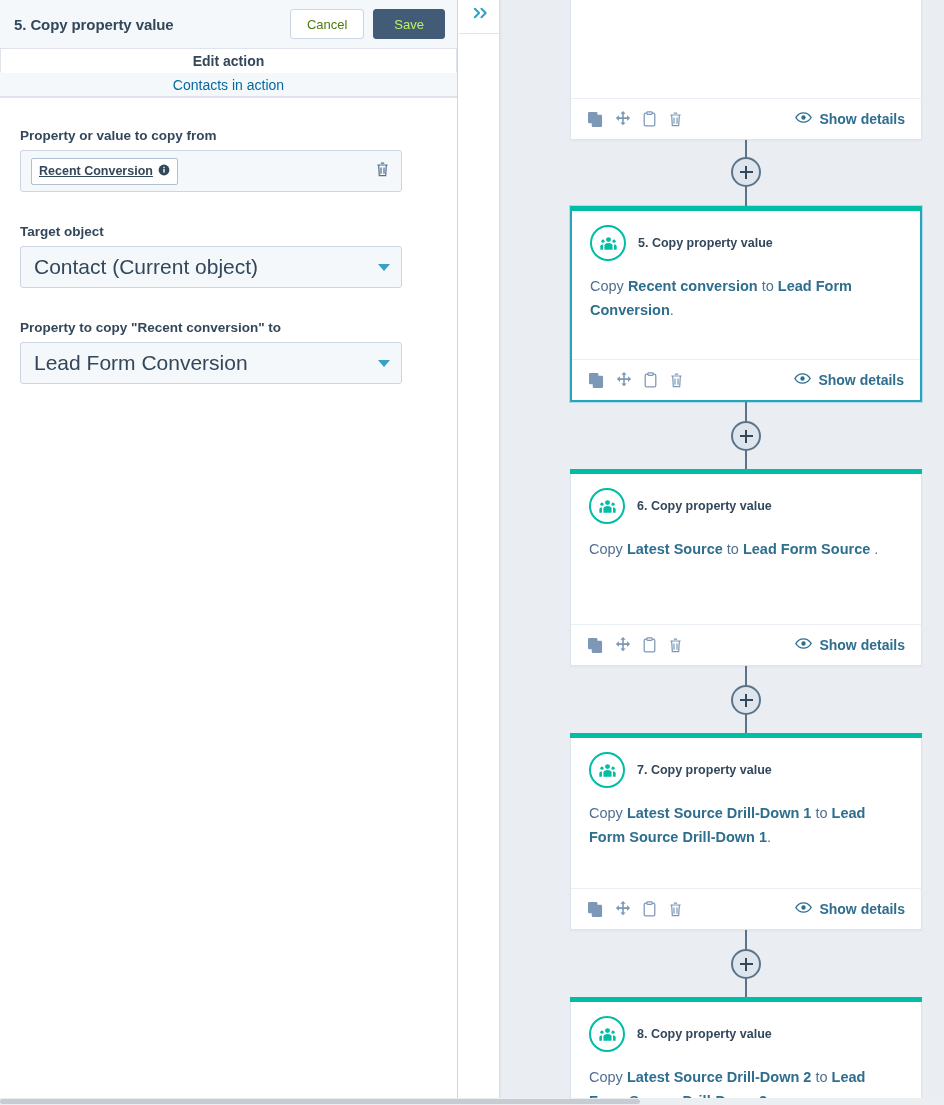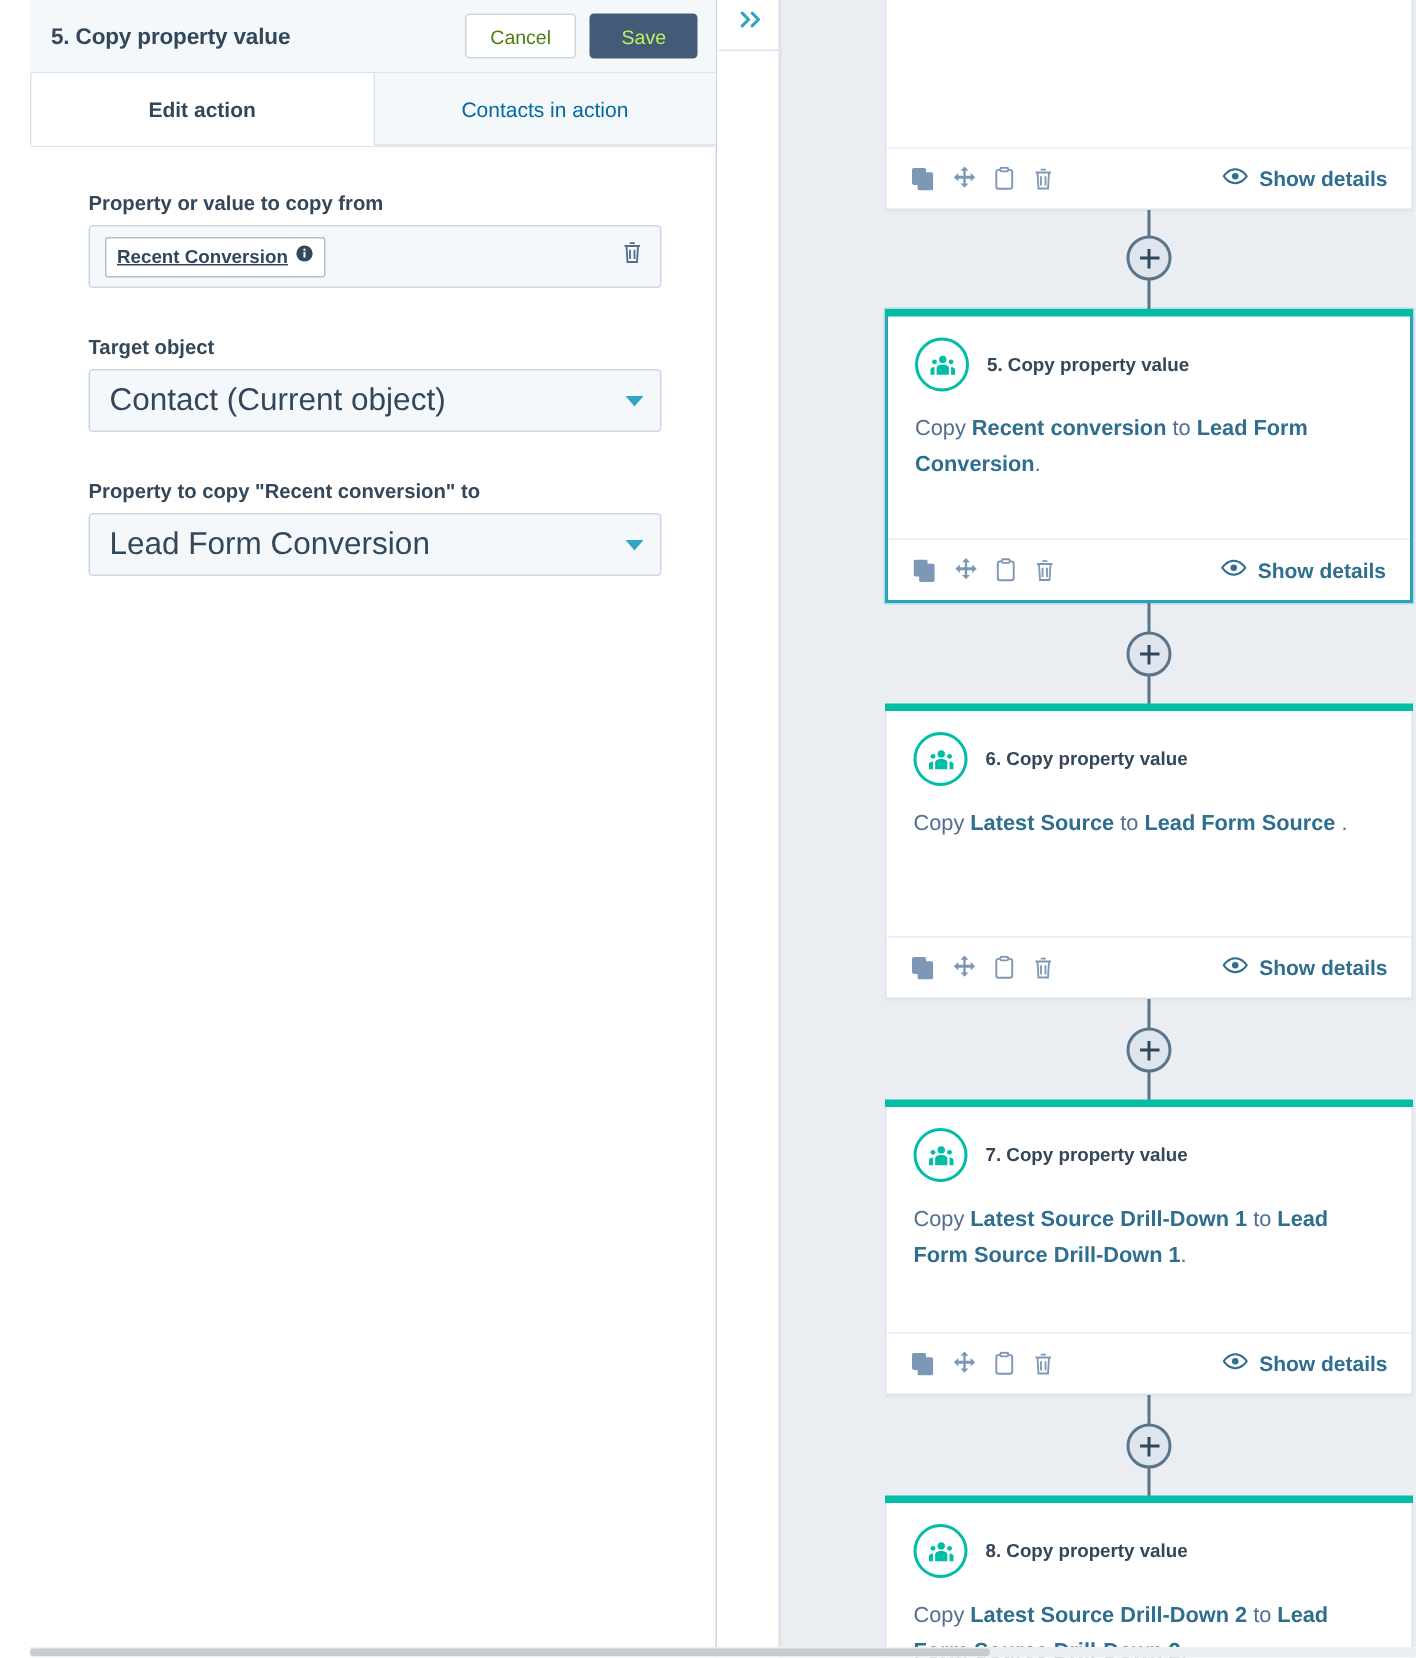--- a/index.html
+++ b/index.html
@@ -2,42 +2,42 @@
 <html><head>
 <meta charset="utf-8">
 <style>
   html,body{margin:0;padding:0;}
   body{
     width:944px;height:1105px;overflow:hidden;
     font-family:"Liberation Sans",sans-serif;
     background:#ffffff;color:#33475b;
     -webkit-font-smoothing:antialiased;
   }
-  .app{position:relative;width:914px;height:1105px;margin-left:20px;}
+  .app{position:relative;width:914px;height:1105px;}
 
   
   .panel{position:absolute;left:0;top:0;width:458px;height:1105px;background:#fff;
          border-right:1px solid #cbd6e2;box-sizing:border-box;}
   .panel-header{height:49px;background:#f5f8fa;border-bottom:1px solid #dfe3eb;
                 display:flex;align-items:center;padding:0 12px 0 14px;box-sizing:border-box;}
   .panel-title{font-size:15px;font-weight:700;color:#33475b;flex:1;letter-spacing:-0.1px;}
   .btn{font-family:"Liberation Sans",sans-serif;font-size:13px;border-radius:3px;
        padding:0 16px;height:30px;line-height:30px;cursor:pointer;box-sizing:border-box;
        white-space:nowrap;}
   .btn-cancel{background:#fff;border:1px solid #cbd6e2;color:#4d7c0f;margin-right:9px;}
   .btn-save{background:#425b76;border:1px solid #425b76;color:#bef264;font-weight:400;padding:0 20px;}
 
-  .tabs{display:flex;height:48px;border-bottom:1px solid #dfe3eb;background:#f5f8fa;}
+  .tabs{display:flex;height:48px;border-bottom:1px solid #dfe3eb;background:#f5f8fa;flex-direction:column;}
   .tab{flex:1;display:flex;align-items:center;justify-content:center;font-size:14px;
        color:#33475b;cursor:pointer;box-sizing:border-box;border-bottom:1px solid #dfe3eb;}
   .tab.active{background:#fff;font-weight:700;border-bottom:1px solid #fff;
               border-left:1px solid #dfe3eb;border-right:1px solid #dfe3eb;border-top:none;}
   .tab.inactive{background:#f5f8fa;color:#0369a1;}
 
-  .form{padding:30px 36px 0 39px;}
+  .form{padding:30px 36px 0 20px;}
   .flabel{font-size:13.5px;font-weight:700;color:#33475b;margin:0 0 7px 0;}
   .flabel.sp{margin-top:32px;}
 
   .chipbox{height:42px;border:1px solid #cbd6e2;border-radius:3px;background:#f5f8fa;
            display:flex;align-items:center;padding:0 11px 0 10px;box-sizing:border-box;width:382px;}
   .chip{border:1px solid #b0bfd1;background:#fff;border-radius:2px;height:25px;
         display:inline-flex;align-items:center;padding:0 7px;gap:5px;}
   .chip-text{font-size:12.5px;color:#33475b;font-weight:700;text-decoration:underline;}
   .chipbox .spacer{flex:1;}
   .icon-trash-chip{color:#516f90;}

